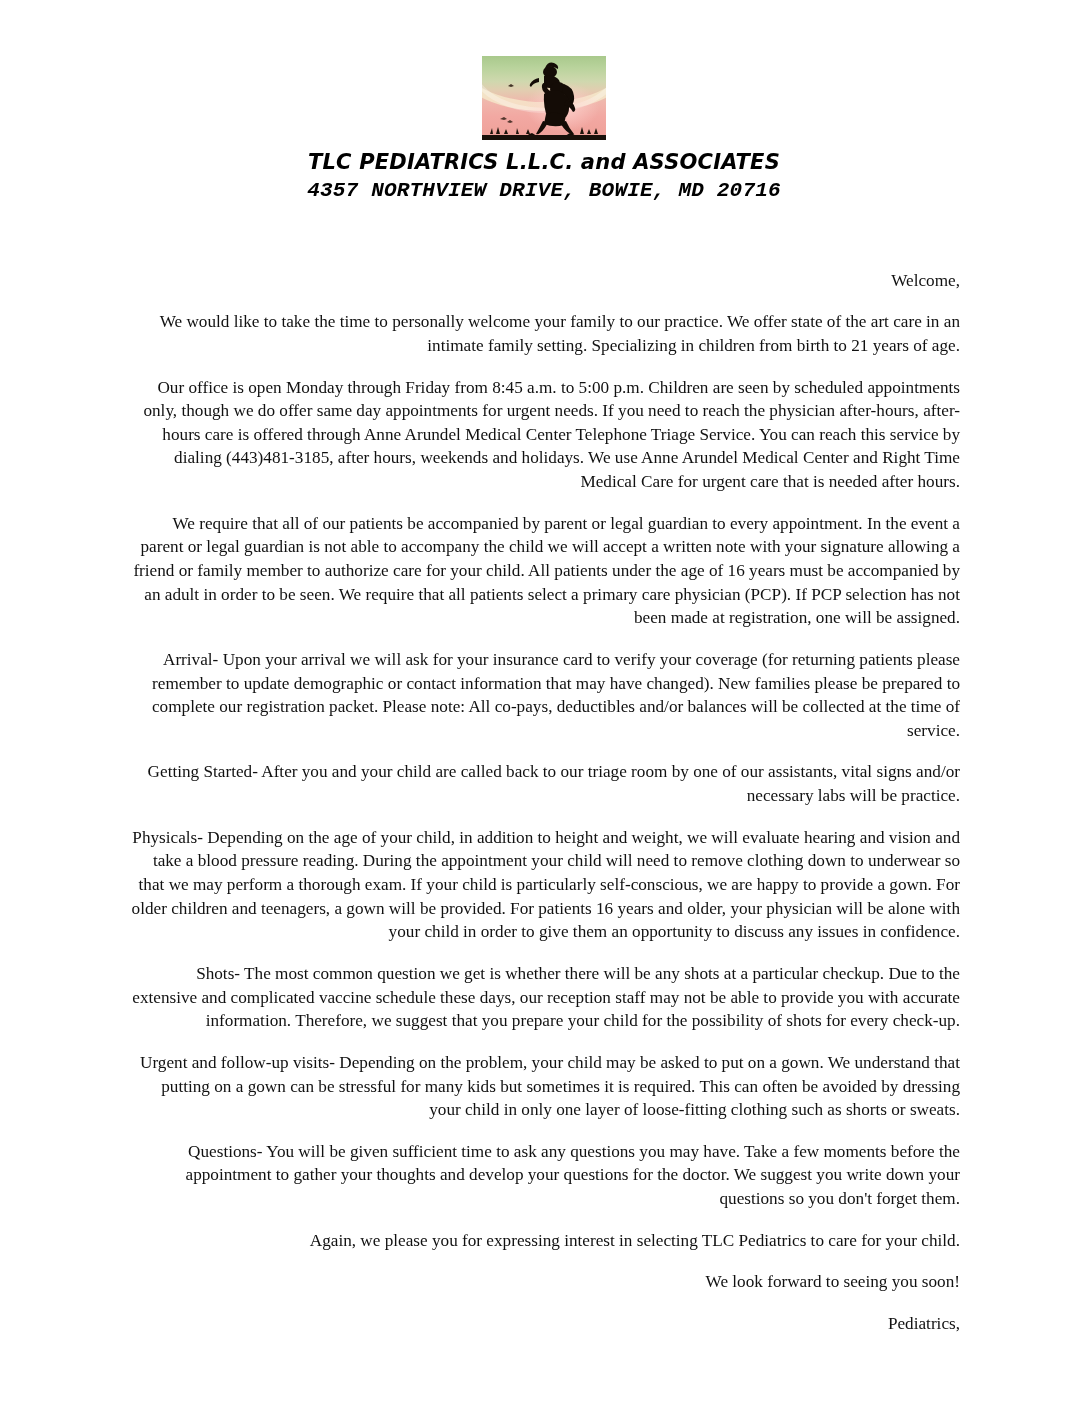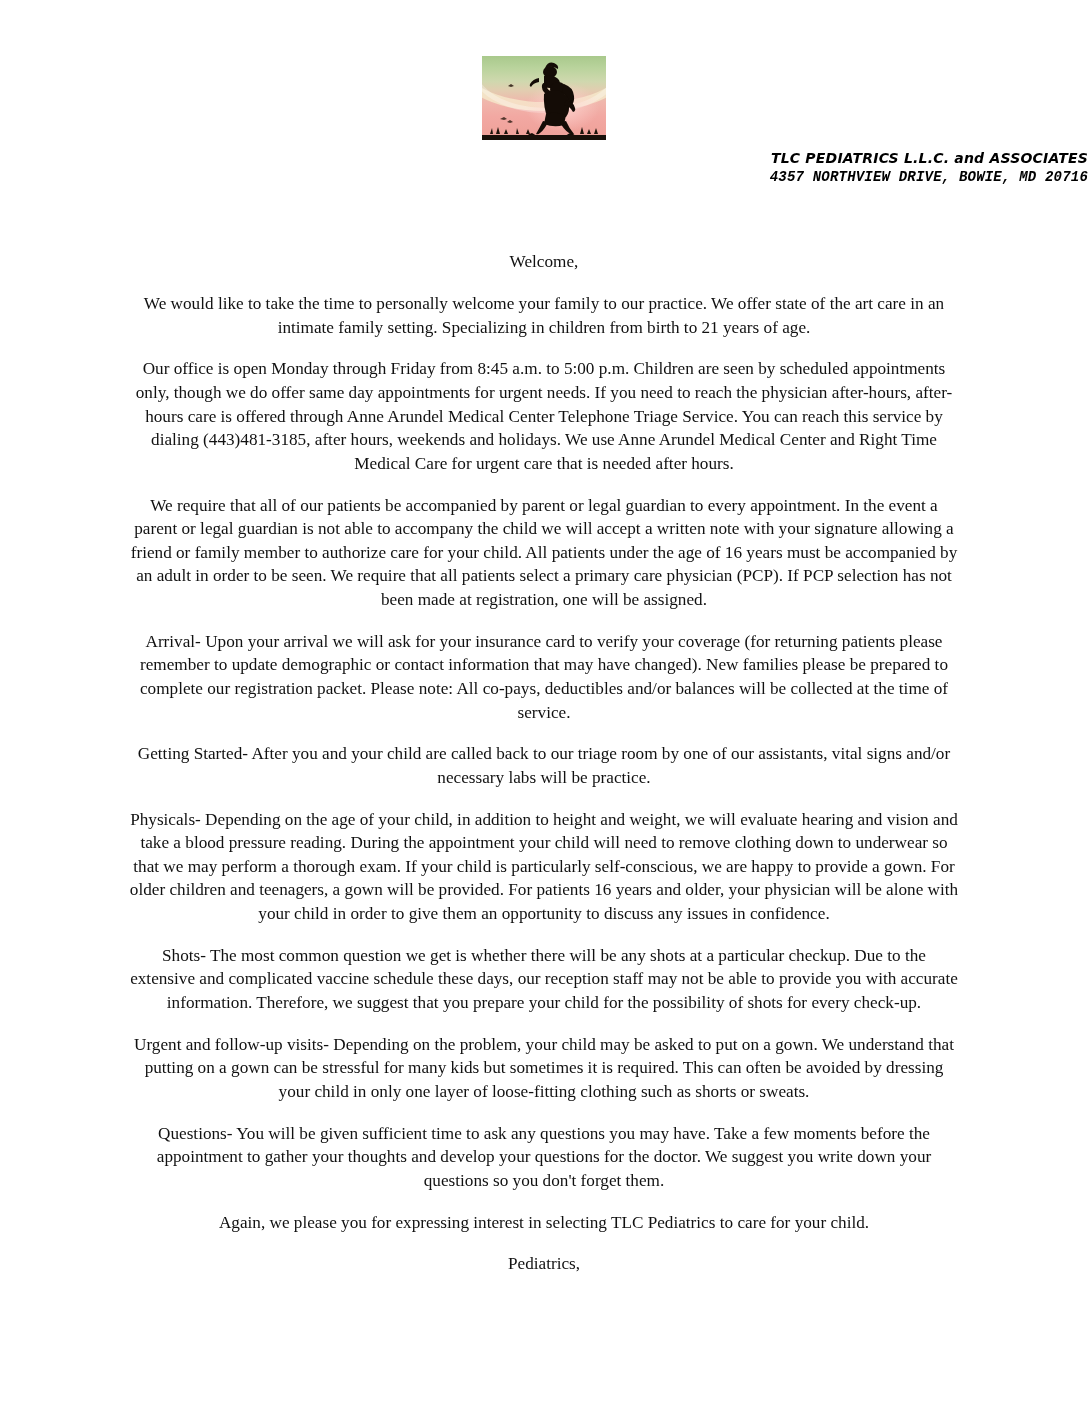--- a/index.html
+++ b/index.html
@@ -83,39 +83,38 @@
     left: 0;
     bottom: 0;
     width: 100%;
     height: 7px;
   }
 
   .practice-name, .practice-address {
     font-family: "DejaVu Sans", sans-serif;
     font-style: italic;
     font-weight: 700;
-    font-size: 14px;
+    font-size: 21px;
     letter-spacing: 0.2px;
     color: #000000;
     line-height: 1.30;
     white-space: nowrap;
-    text-align: right;
   }
   .practice-name { margin-top: 9px; }
   .practice-address { margin-top: 1px; font-family: Liberation Mono, monospace; }
 
   
   .body-copy {
     margin: 0 128px 0 128px;
     padding-top: 64px;
     font-family: "Liberation Serif", "DejaVu Serif", serif;
     font-size: 17.2px;
     line-height: 1.375;
     color: #111111;
-    text-align: center;
+    text-align: right;
   }
   .body-copy p {
     margin: 0 0 18px 0;
   }
 </style>
 </head>
 <body>
 
 <div class="page">
 
@@ -186,17 +185,18 @@
     <p>We would like to take the time to personally welcome your family to our practice. We offer state of the art care in an intimate family setting. Specializing in children from birth to 21 years of age.</p>
     <p>Our office is open Monday through Friday from 8:45 a.m. to 5:00 p.m. Children are seen by scheduled appointments only, though we do offer same day appointments for urgent needs.  If you need to reach the physician after-hours, after-hours care is offered through Anne Arundel Medical Center Telephone Triage Service. You can reach this service by dialing (443)481-3185, after hours, weekends and holidays. We use Anne Arundel Medical Center and Right Time Medical Care for urgent care that is needed after hours.</p>
     <p>We require that all of our patients be accompanied by parent or legal guardian to every appointment. In the event a parent or legal guardian is not able to accompany the child we will accept a written note with your signature allowing a friend or family member to authorize care for your child. All patients under the age of 16 years must be accompanied by an adult in order to be seen. We require that all patients select a primary care physician (PCP). If PCP selection has not been made at registration, one will be assigned.</p>
     <p>Arrival- Upon your arrival we will ask for your insurance card to verify your coverage (for returning patients please remember to update demographic or contact information that may have changed).  New families please be prepared to complete our registration packet. Please note: All co-pays, deductibles and/or balances will be collected at the time of service.</p>
     <p>Getting Started- After you and your child are called back to our triage room by one of our assistants, vital signs and/or necessary labs will be practice.</p>
     <p>Physicals- Depending on the age of your child, in addition to height and weight, we will evaluate hearing and vision and take a blood pressure reading. During the appointment your child will need to remove clothing down to underwear so that we may perform a thorough exam. If your child is particularly self-conscious, we are happy to provide a gown. For older children and teenagers, a gown will be provided. For patients 16 years and older, your physician will be alone with your child in order to give them an opportunity to discuss any issues in confidence.</p>
     <p>Shots- The most common question we get is whether there will be any shots at a particular checkup. Due to the extensive and complicated vaccine schedule these days, our reception staff may not be able to provide you with accurate information. Therefore, we suggest that you prepare your child for the possibility of shots for every check-up.</p>
     <p>Urgent and follow-up visits- Depending on the problem, your child may be asked to put on a gown. We understand that putting on a gown can be stressful for many kids but sometimes it is required. This can often be avoided by dressing your child in only one layer of loose-fitting clothing such as shorts or sweats.</p>
     <p>Questions- You will be given sufficient time to ask any questions you may have. Take a few moments before the appointment to gather your thoughts and develop your questions for the doctor. We suggest you write down your questions so you don't forget them.</p>
     <p>Again, we please you for expressing interest in selecting TLC Pediatrics to care for your child.</p>
+    <p>We look forward to seeing you soon!</p>
     <p>Pediatrics,</p>
 
   </main>
 
 </div>
 
 </body></html>

